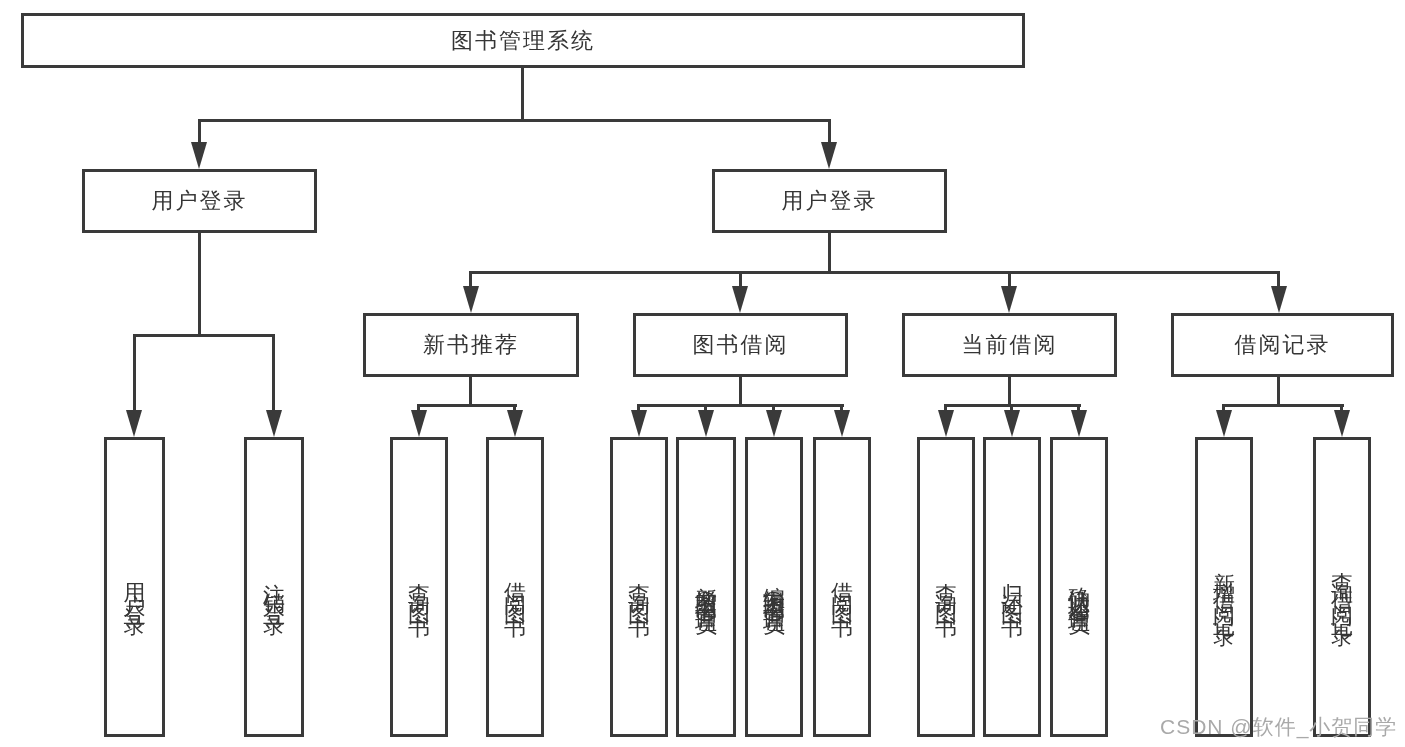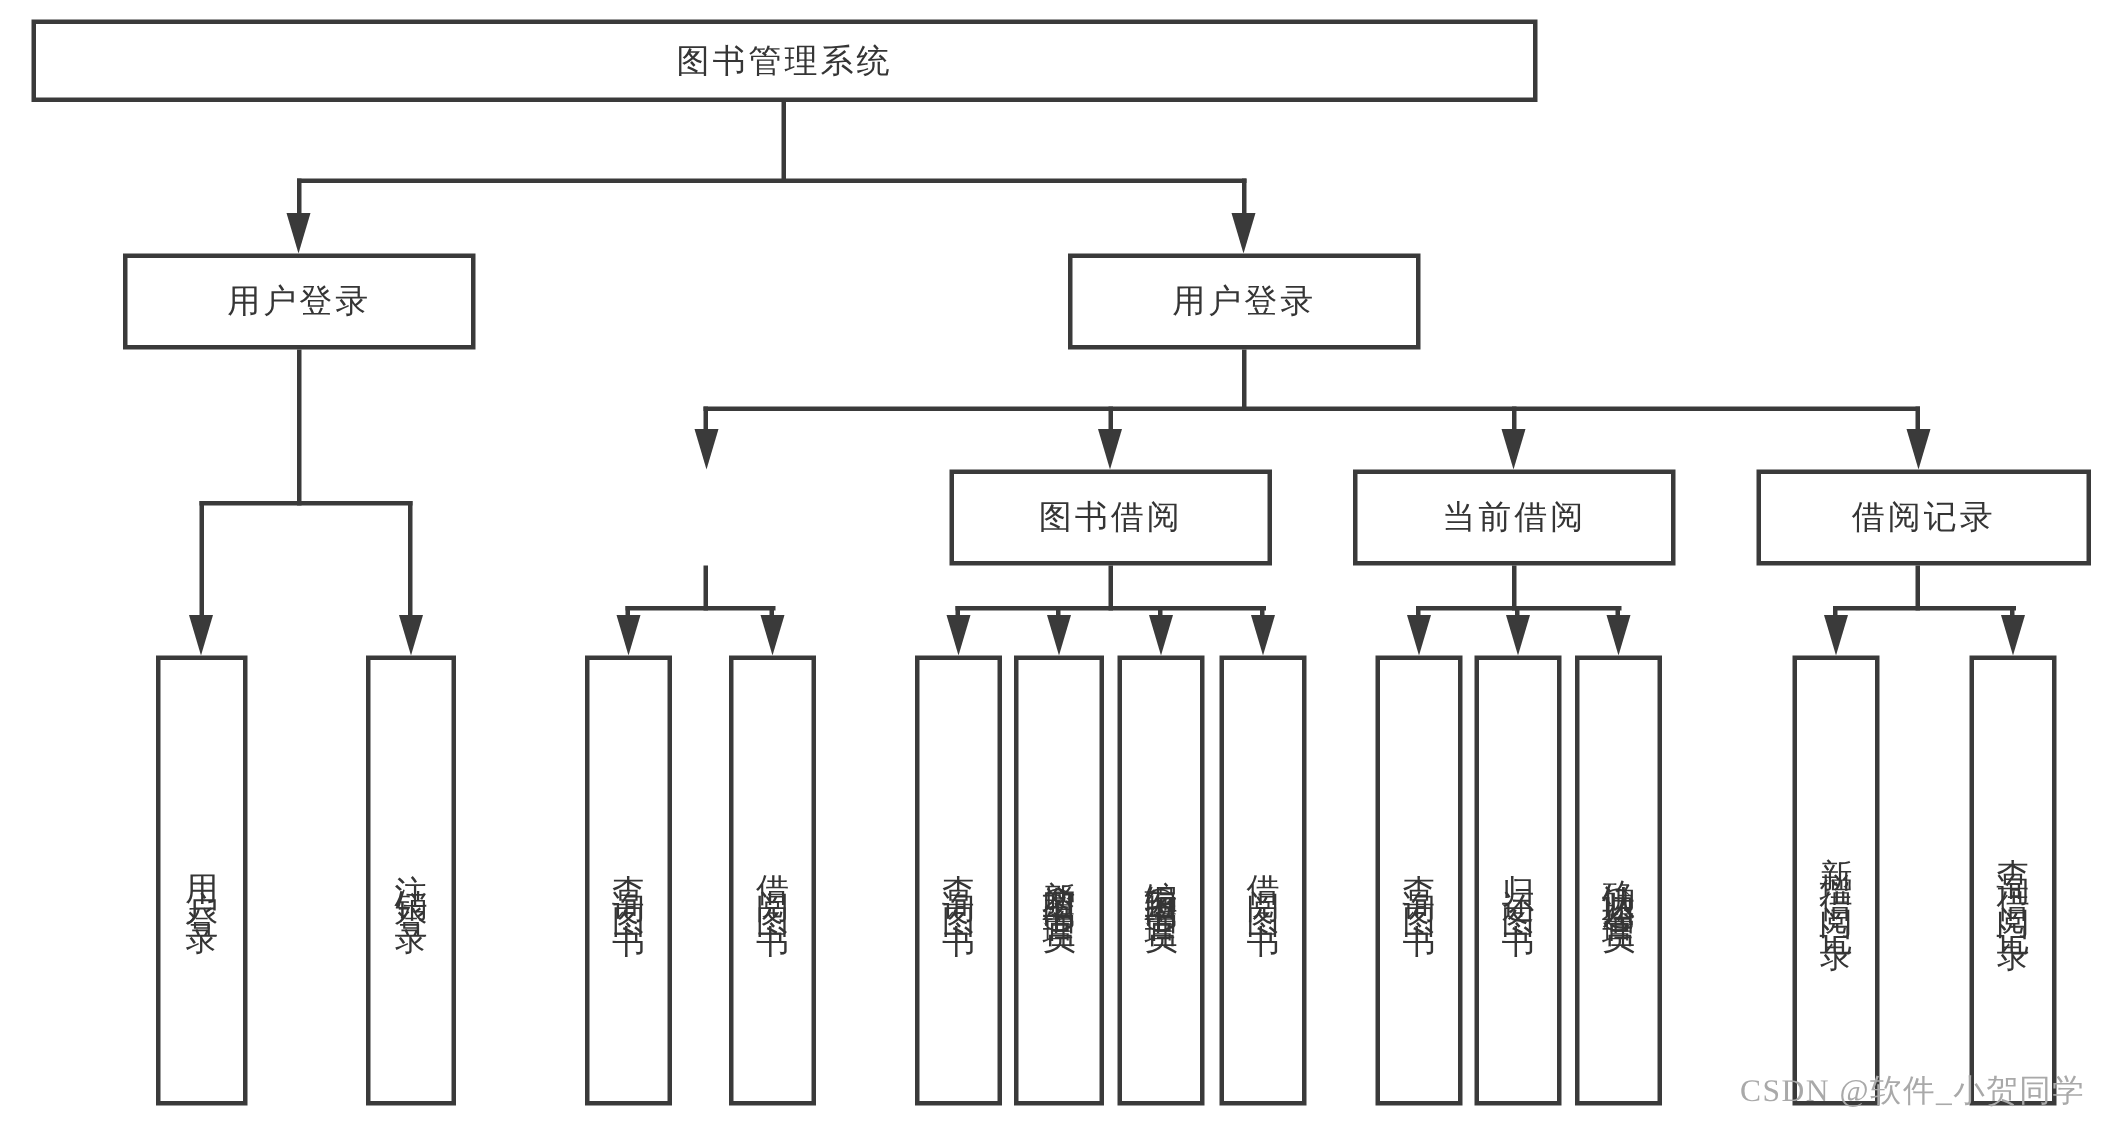--- a/index.html
+++ b/index.html
@@ -4,21 +4,21 @@
 <style>
   :root{
     --line:#3a3a3a;
     --text:#353535;
     --wm:#a9a9a9;
     --bg:#ffffff;
   }
   html,body{margin:0;padding:0;background:#fff;}
   .stage{
     position:relative;width:1405px;height:747px;background:var(--bg);
-    font-family:Liberation Serif, serif;overflow:hidden;
+    font-family:Liberation Sans, sans-serif;overflow:hidden;
   }
   .box{
     position:absolute;box-sizing:border-box;border:3px solid var(--line);
     background:#fff;display:flex;align-items:center;justify-content:center;
     color:var(--text);font-size:22px;letter-spacing:2px;
   }
   .vtext{
     writing-mode:vertical-rl;text-orientation:mixed;
     letter-spacing:11px;line-height:1;
   }
@@ -71,20 +71,23 @@
   <div class="hline" style="left:469px;top:271px;width:811px"></div>
   <div class="vline" style="left:469px;top:271px;height:16px"></div>
   <div class="vline" style="left:739px;top:271px;height:16px"></div>
   <div class="vline" style="left:1008px;top:271px;height:16px"></div>
   <div class="vline" style="left:1277px;top:271px;height:16px"></div>
   <div class="arrow" style="left:463px;top:286px"></div>
   <div class="arrow" style="left:732px;top:286px"></div>
   <div class="arrow" style="left:1001px;top:286px"></div>
   <div class="arrow" style="left:1271px;top:286px"></div>
 
+  <div class="box" style="left:363px;top:313px;width:216px;height:64px">
+    <span>新书推荐</span>
+  </div>
   <div class="box" style="left:633px;top:313px;width:215px;height:64px">
     <span>图书借阅</span>
   </div>
   <div class="box" style="left:902px;top:313px;width:215px;height:64px">
     <span>当前借阅</span>
   </div>
   <div class="box" style="left:1171px;top:313px;width:223px;height:64px">
     <span>借阅记录</span>
   </div>
 

